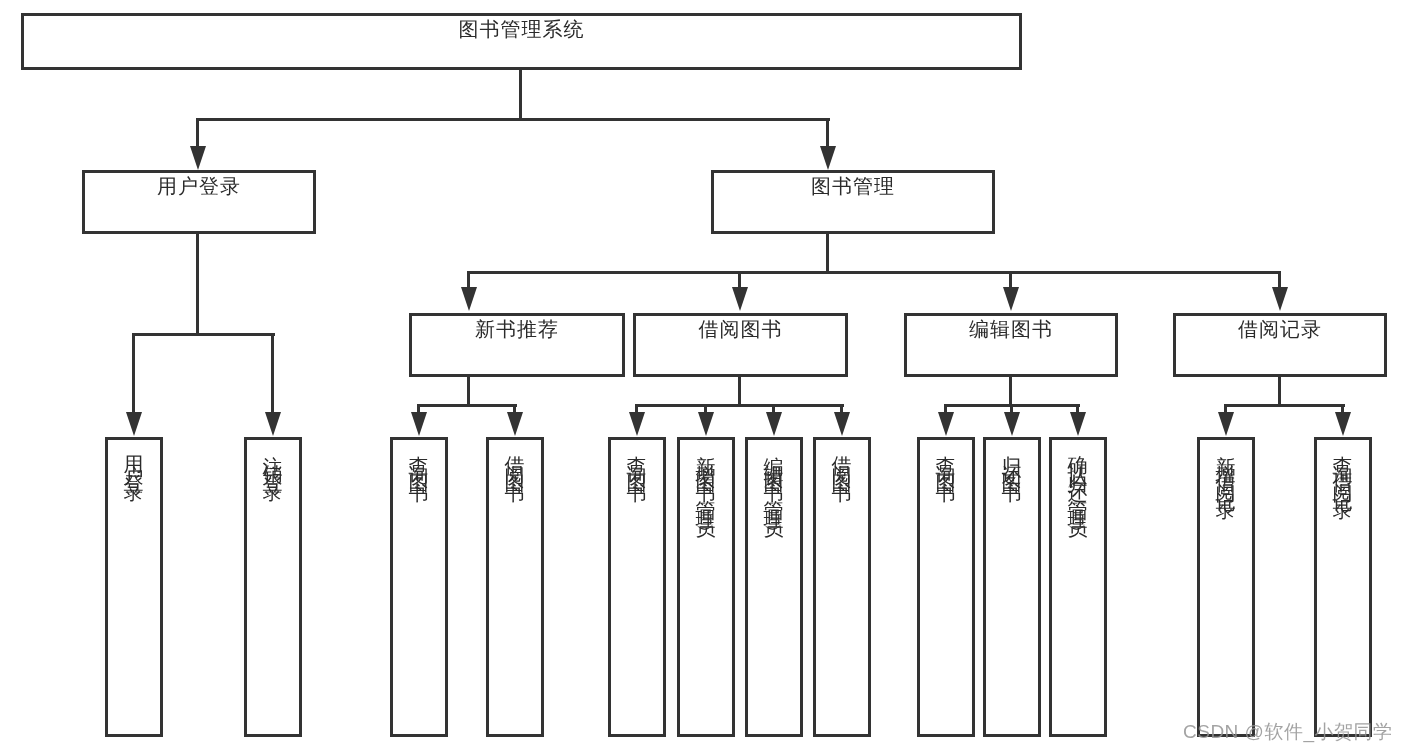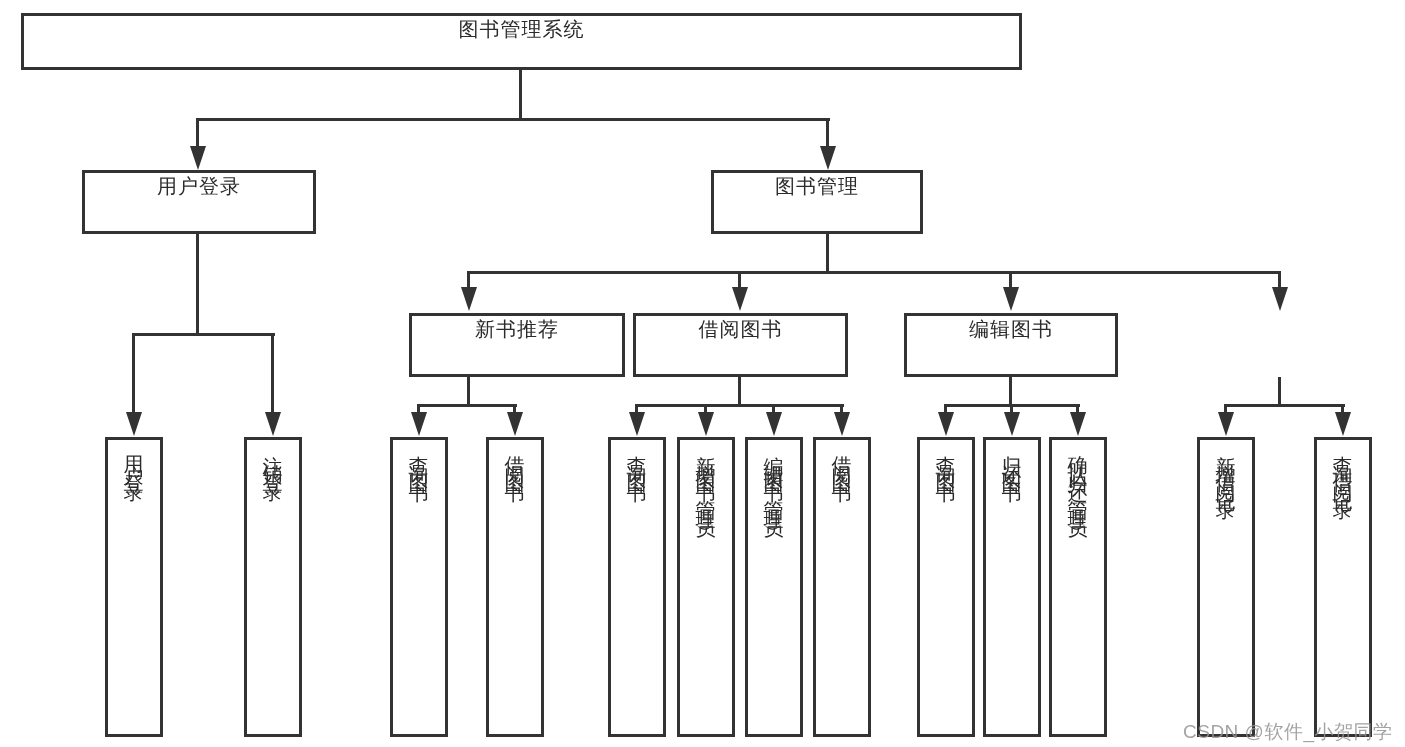--- a/index.html
+++ b/index.html
@@ -97,32 +97,35 @@
   <div class="arrow" style="left:1218px; top:412px;"></div>
   <div class="arrow" style="left:1335px; top:412px;"></div>
 
   <div class="node root">
     <span>图书管理系统</span>
   </div>
 
   <div class="node lvl2" style="left:82px; width:234px;">
     <span>用户登录</span>
   </div>
-  <div class="node lvl2" style="left:711px; width:212px;">
+  <div class="node lvl2" style="left:711px; width:284px;">
     <span>图书管理</span>
   </div>
 
   <div class="node lvl3" style="left:361px; width:216px;margin-left:48px;">
     <span>新书推荐</span>
   </div>
   <div class="node lvl3" style="left:633px; width:215px;">
     <span>借阅图书</span>
   </div>
   <div class="node lvl3" style="left:904px; width:214px;">
     <span>编辑图书</span>
+  </div>
+  <div class="node lvl3" style="left:1173px; width:214px;">
+    <span>借阅记录</span>
   </div>
 
   <div class="node leaf" style="left:105px;">
     <span>用户登录</span>
   </div>
   <div class="node leaf" style="left:244px;">
     <span>注销登录</span>
   </div>
 
   <div class="node leaf" style="left:390px;">

